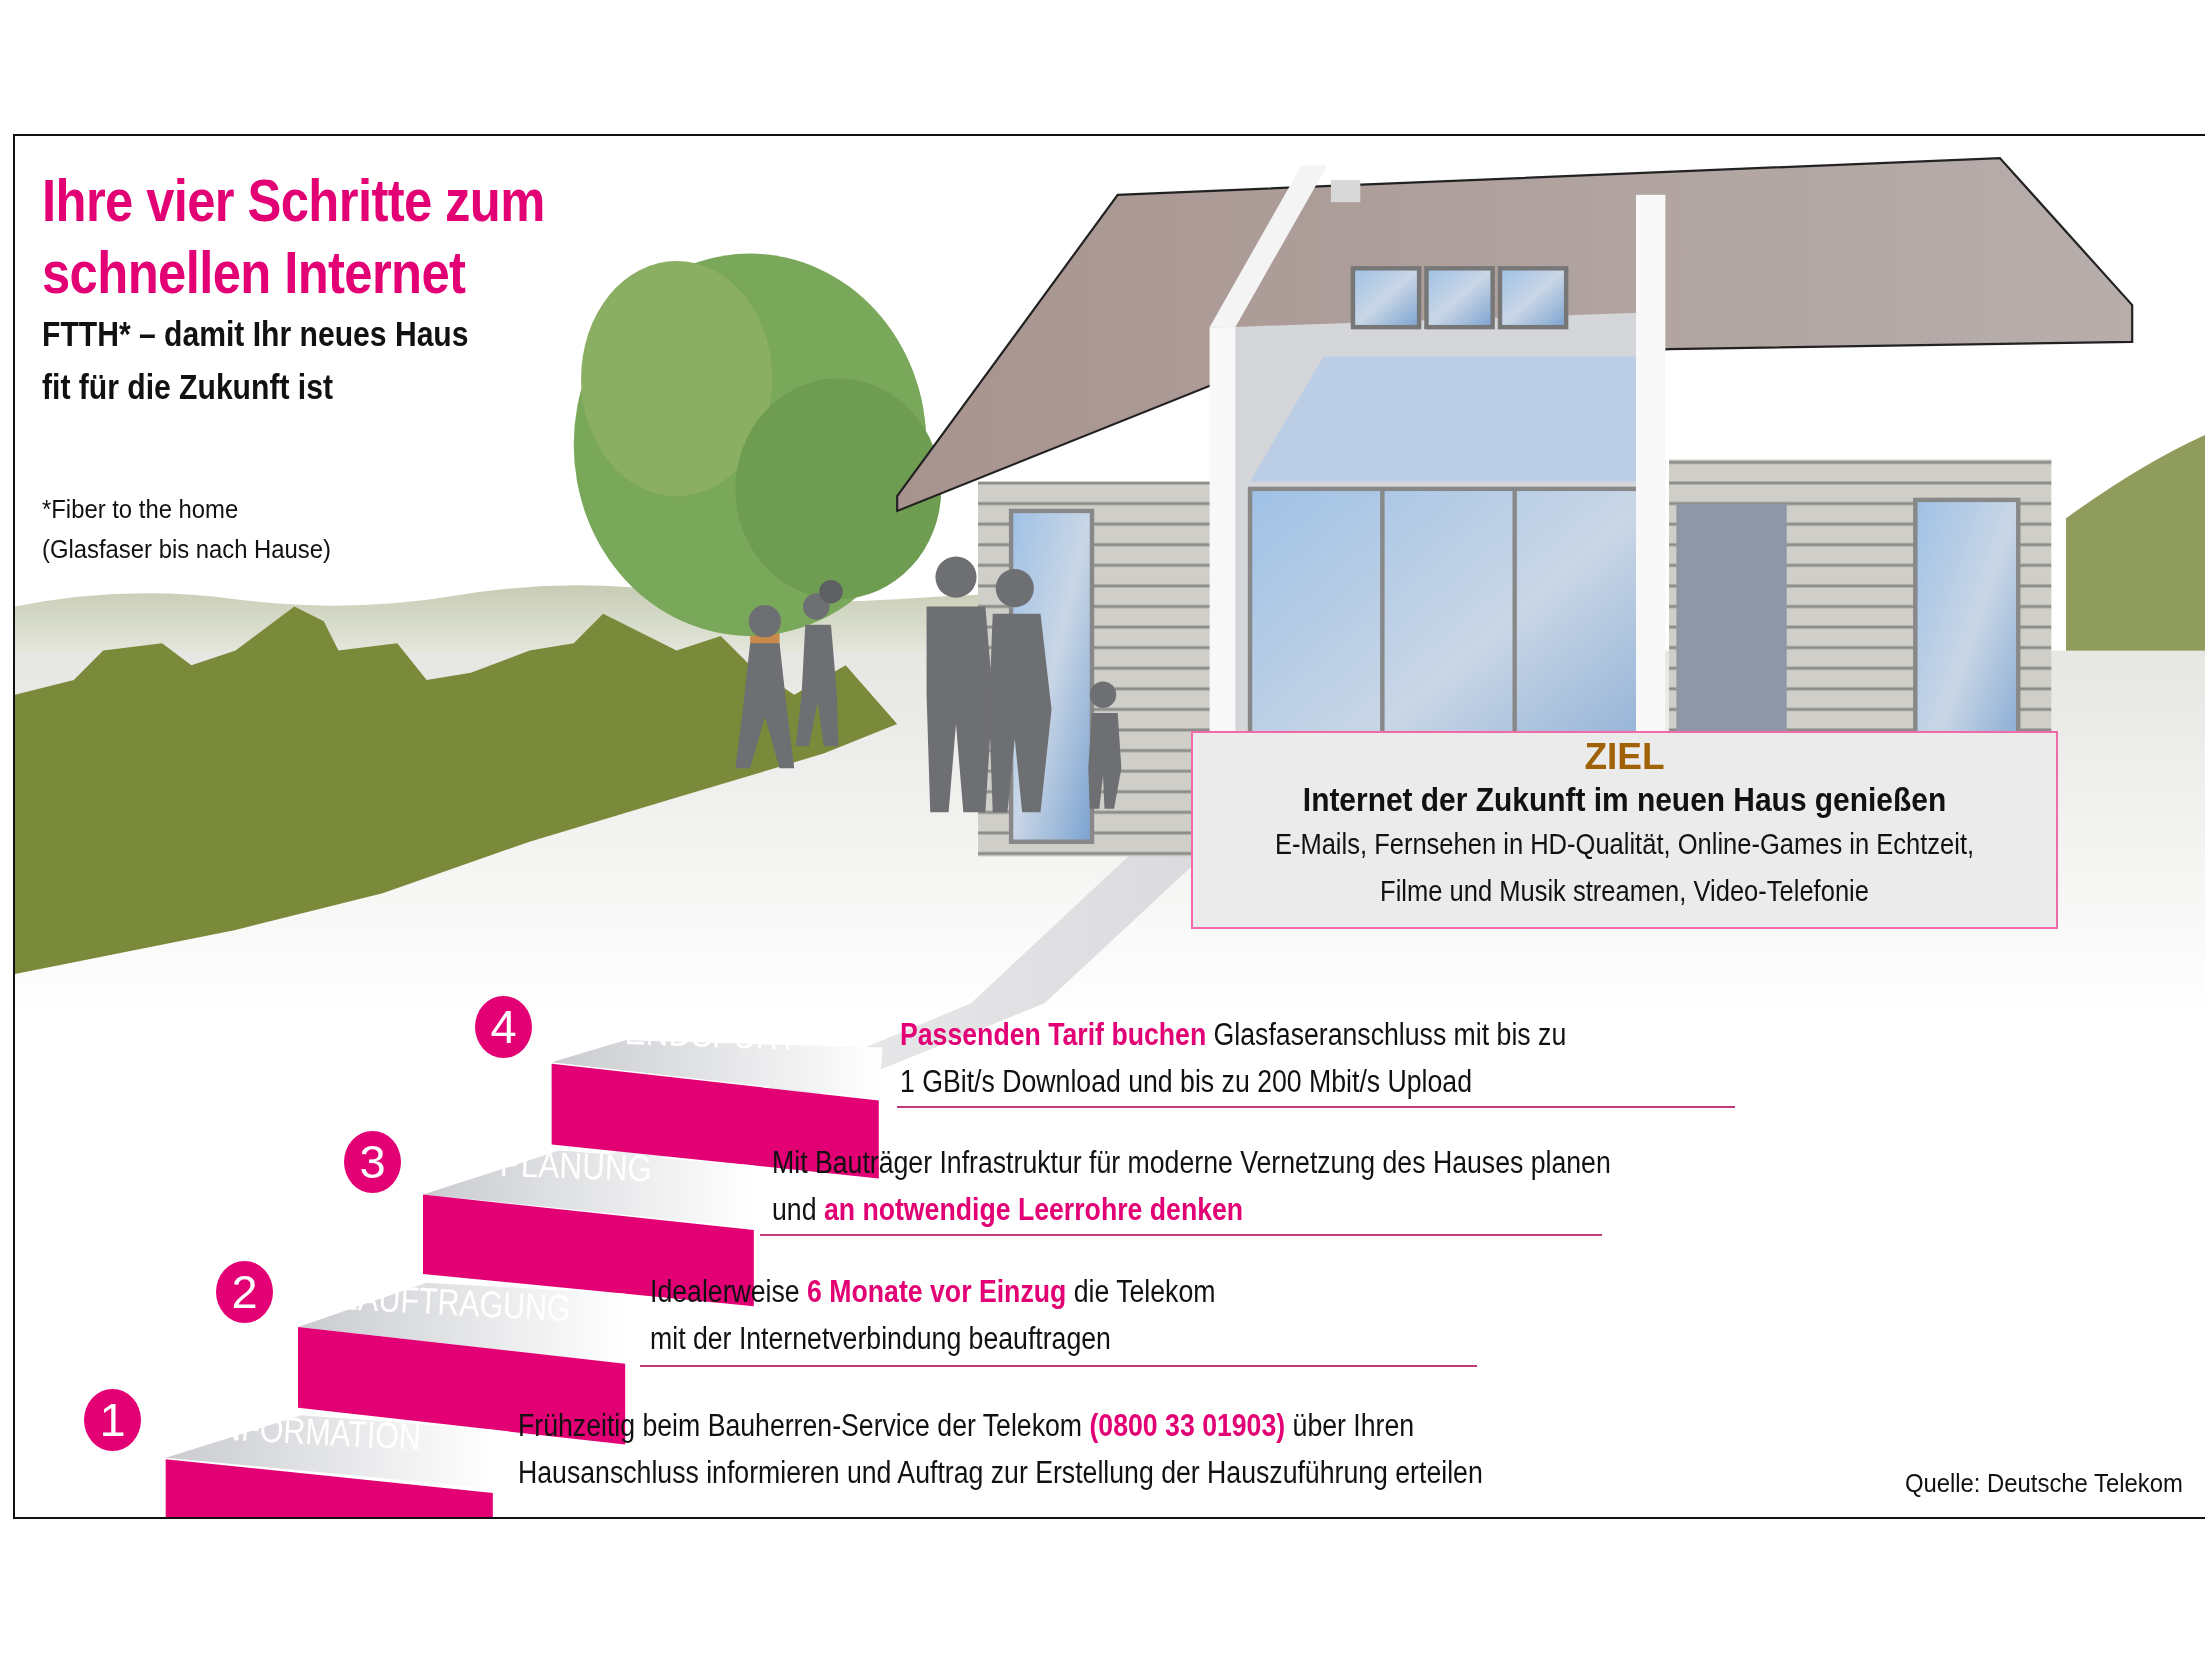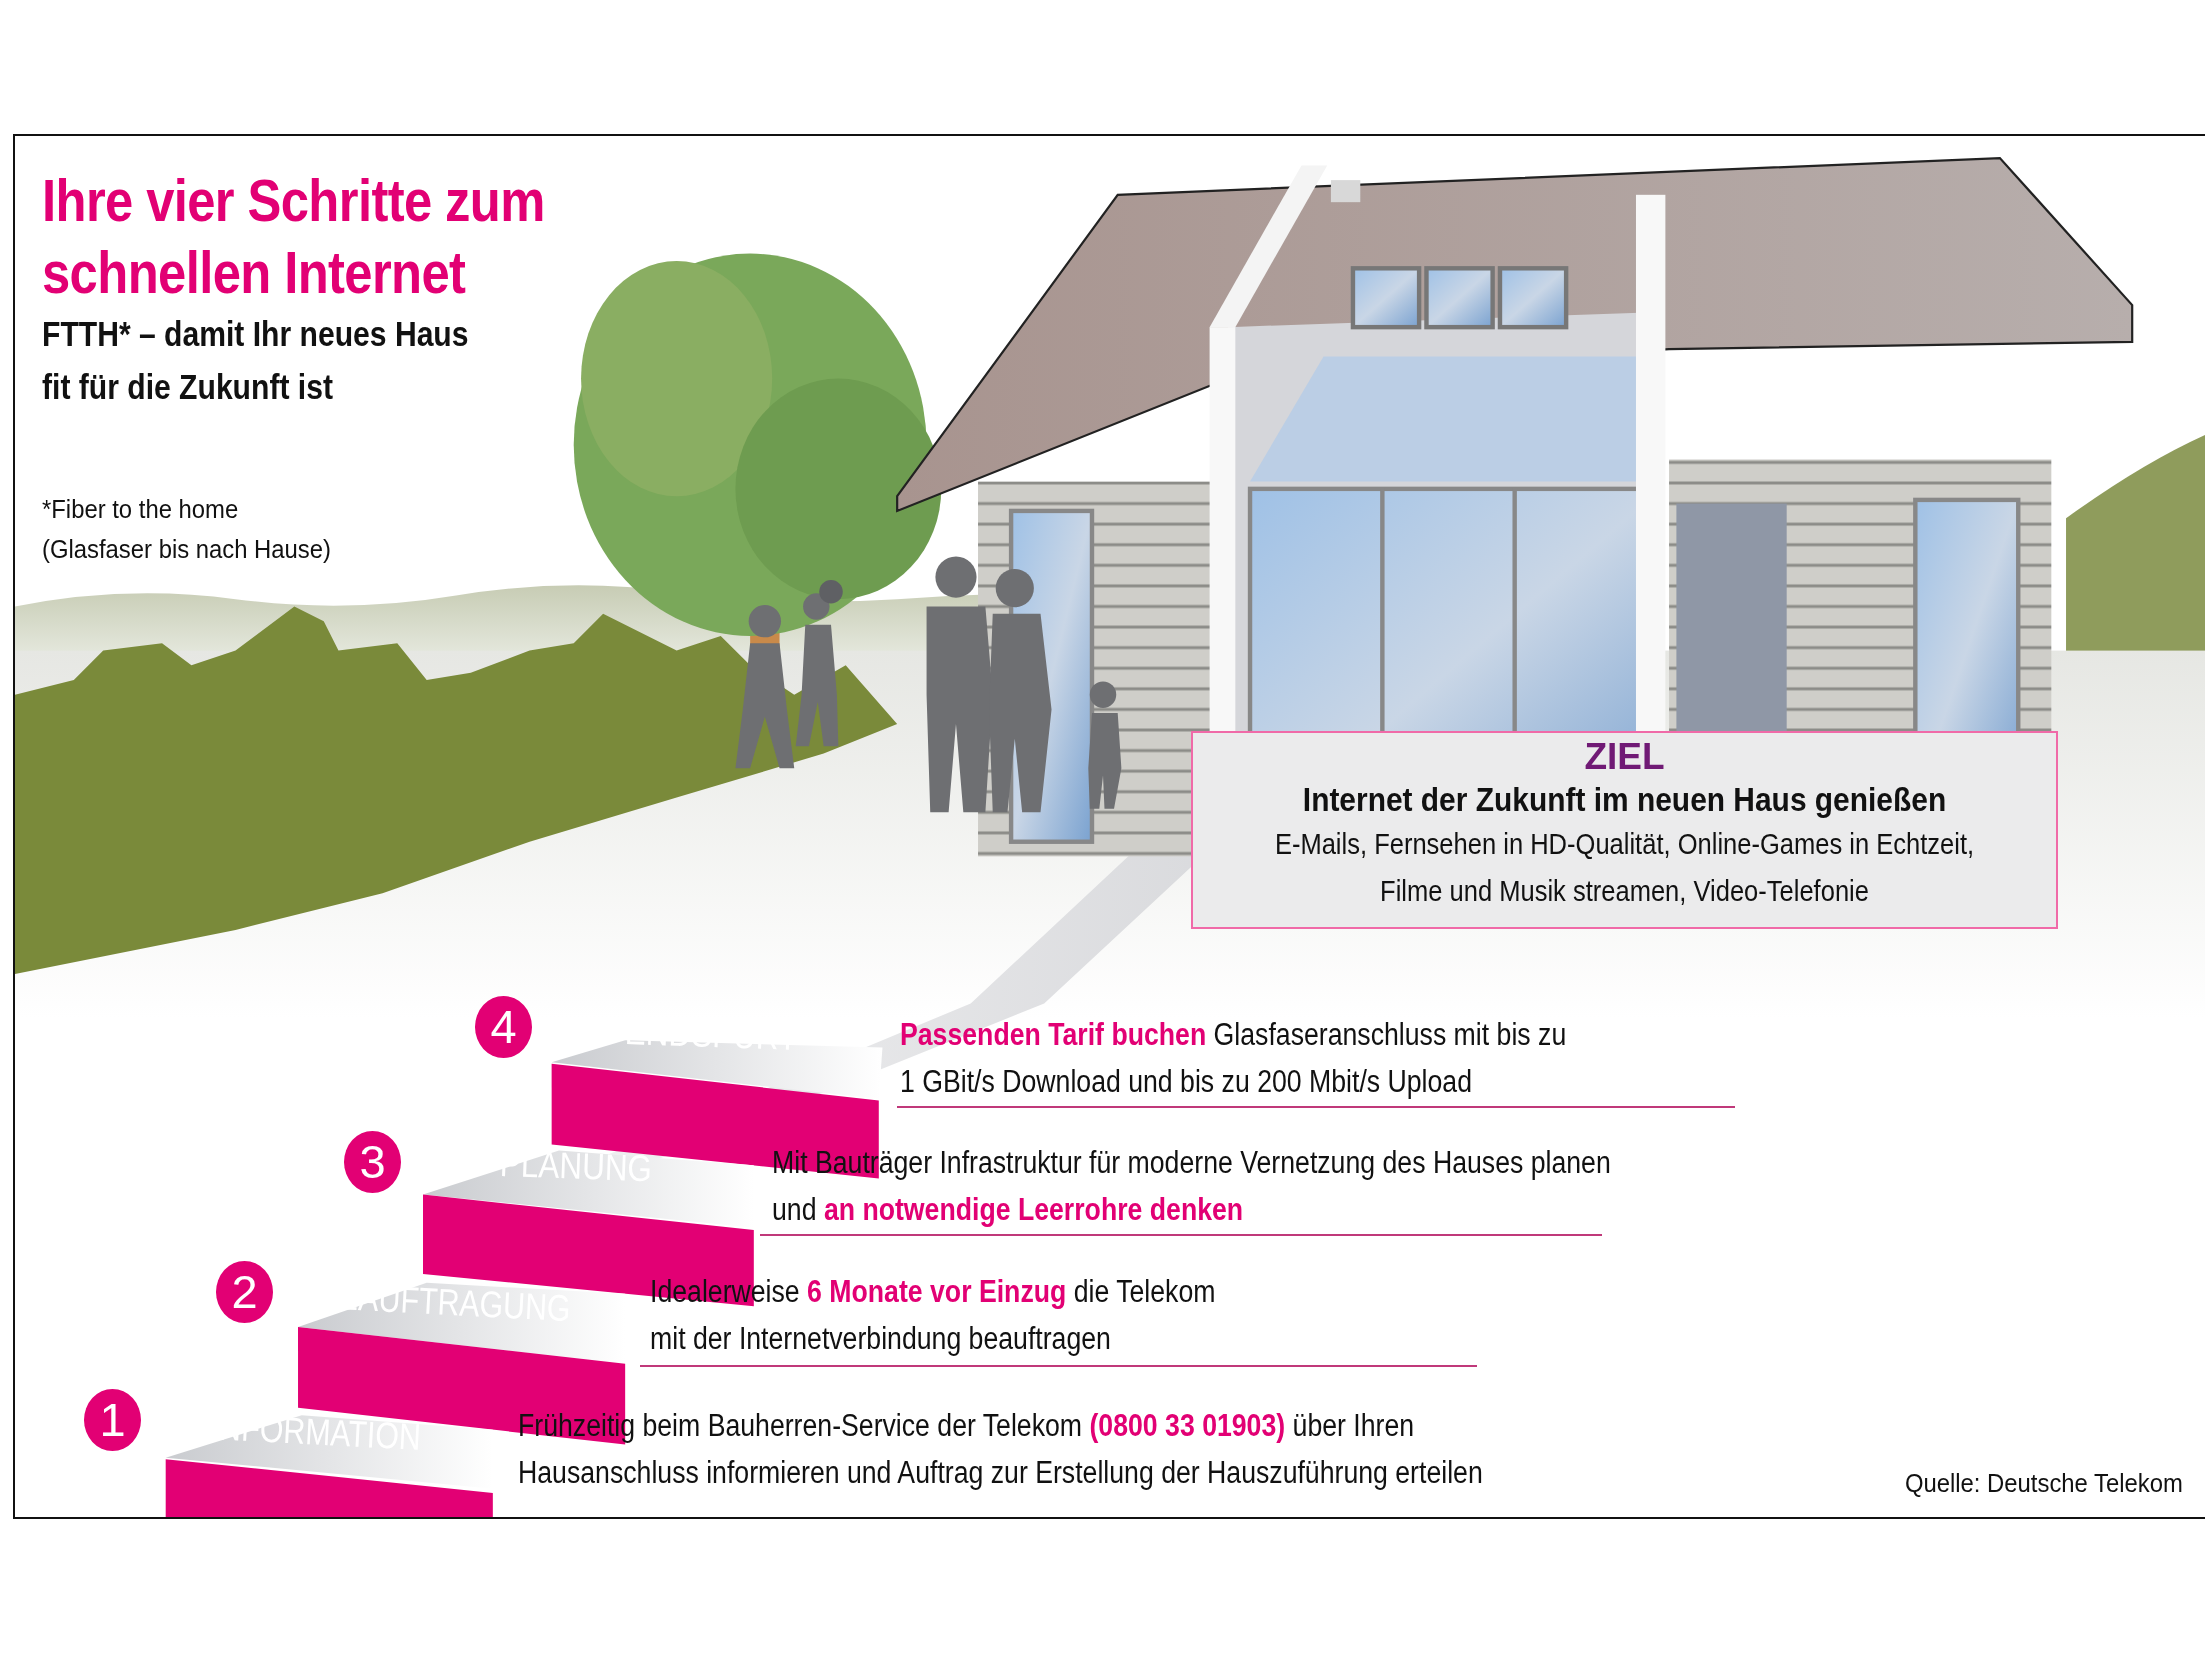--- a/index.html
+++ b/index.html
@@ -3,21 +3,21 @@
 <meta charset="utf-8">
 <style>
   html,body{margin:0;padding:0;background:#ffffff;}
   body{width:2205px;height:1654px;position:relative;overflow:hidden;font-family:"Liberation Sans",sans-serif;}
   .frame{position:absolute;left:13px;top:134px;width:2201px;height:1385px;border:2.9px solid #111;box-sizing:border-box;overflow:hidden;background:#fff;}
   .scene{position:absolute;left:0;top:0;width:2201px;height:1385px;}
   .title{position:absolute;left:26.5px;top:29px;color:#e20074;font-weight:bold;font-size:59px;line-height:72px;letter-spacing:-0.7px;transform:scaleX(0.86);transform-origin:left top;white-space:nowrap;}
   .subtitle{position:absolute;left:26.5px;top:171px;color:#111;font-weight:bold;font-size:35px;line-height:53px;transform:scaleX(0.86);transform-origin:left top;white-space:nowrap;}
   .footnote{position:absolute;left:26.5px;top:353px;color:#111;font-size:26.5px;line-height:40px;transform:scaleX(0.9);transform-origin:left top;white-space:nowrap;}
   .ziel{position:absolute;left:1176px;top:595px;width:867px;height:198px;background:#ebebec;border:2.2px solid #f06aa8;box-sizing:border-box;text-align:center;}
-  .ziel .zt{color:#701a75;font-weight:bold;font-size:37px;line-height:41px;margin-top:2.9px;}
+  .ziel .zt{color:#a16207;font-weight:bold;font-size:37px;line-height:41px;margin-top:2.9px;}
   .ziel .zh{color:#111;font-weight:bold;font-size:34px;line-height:44px;transform:scaleX(0.88);}
   .ziel .zd{color:#111;font-size:29px;line-height:47px;transform:scaleX(0.88);white-space:nowrap;}
   .badge{position:absolute;width:57px;height:62px;border-radius:50%;background:#e20074;color:#fff;font-size:47px;line-height:62px;text-align:center;font-weight:normal;}
   .step-label{position:absolute;color:#fff;font-size:37px;letter-spacing:0;white-space:nowrap;transform-origin:left center;}
   .desc{position:absolute;font-size:31px;line-height:47px;color:#111;white-space:nowrap;transform:scaleX(0.86);transform-origin:left top;}
   .desc .hl{color:#e20074;font-weight:bold;}
   .underline{position:absolute;height:2.2px;background:#c0397a;}
   .source{position:absolute;right:29px;bottom:17.6px;font-size:26.5px;color:#111;transform:scaleX(0.9);transform-origin:right bottom;white-space:nowrap;}
 </style>
 </head>

